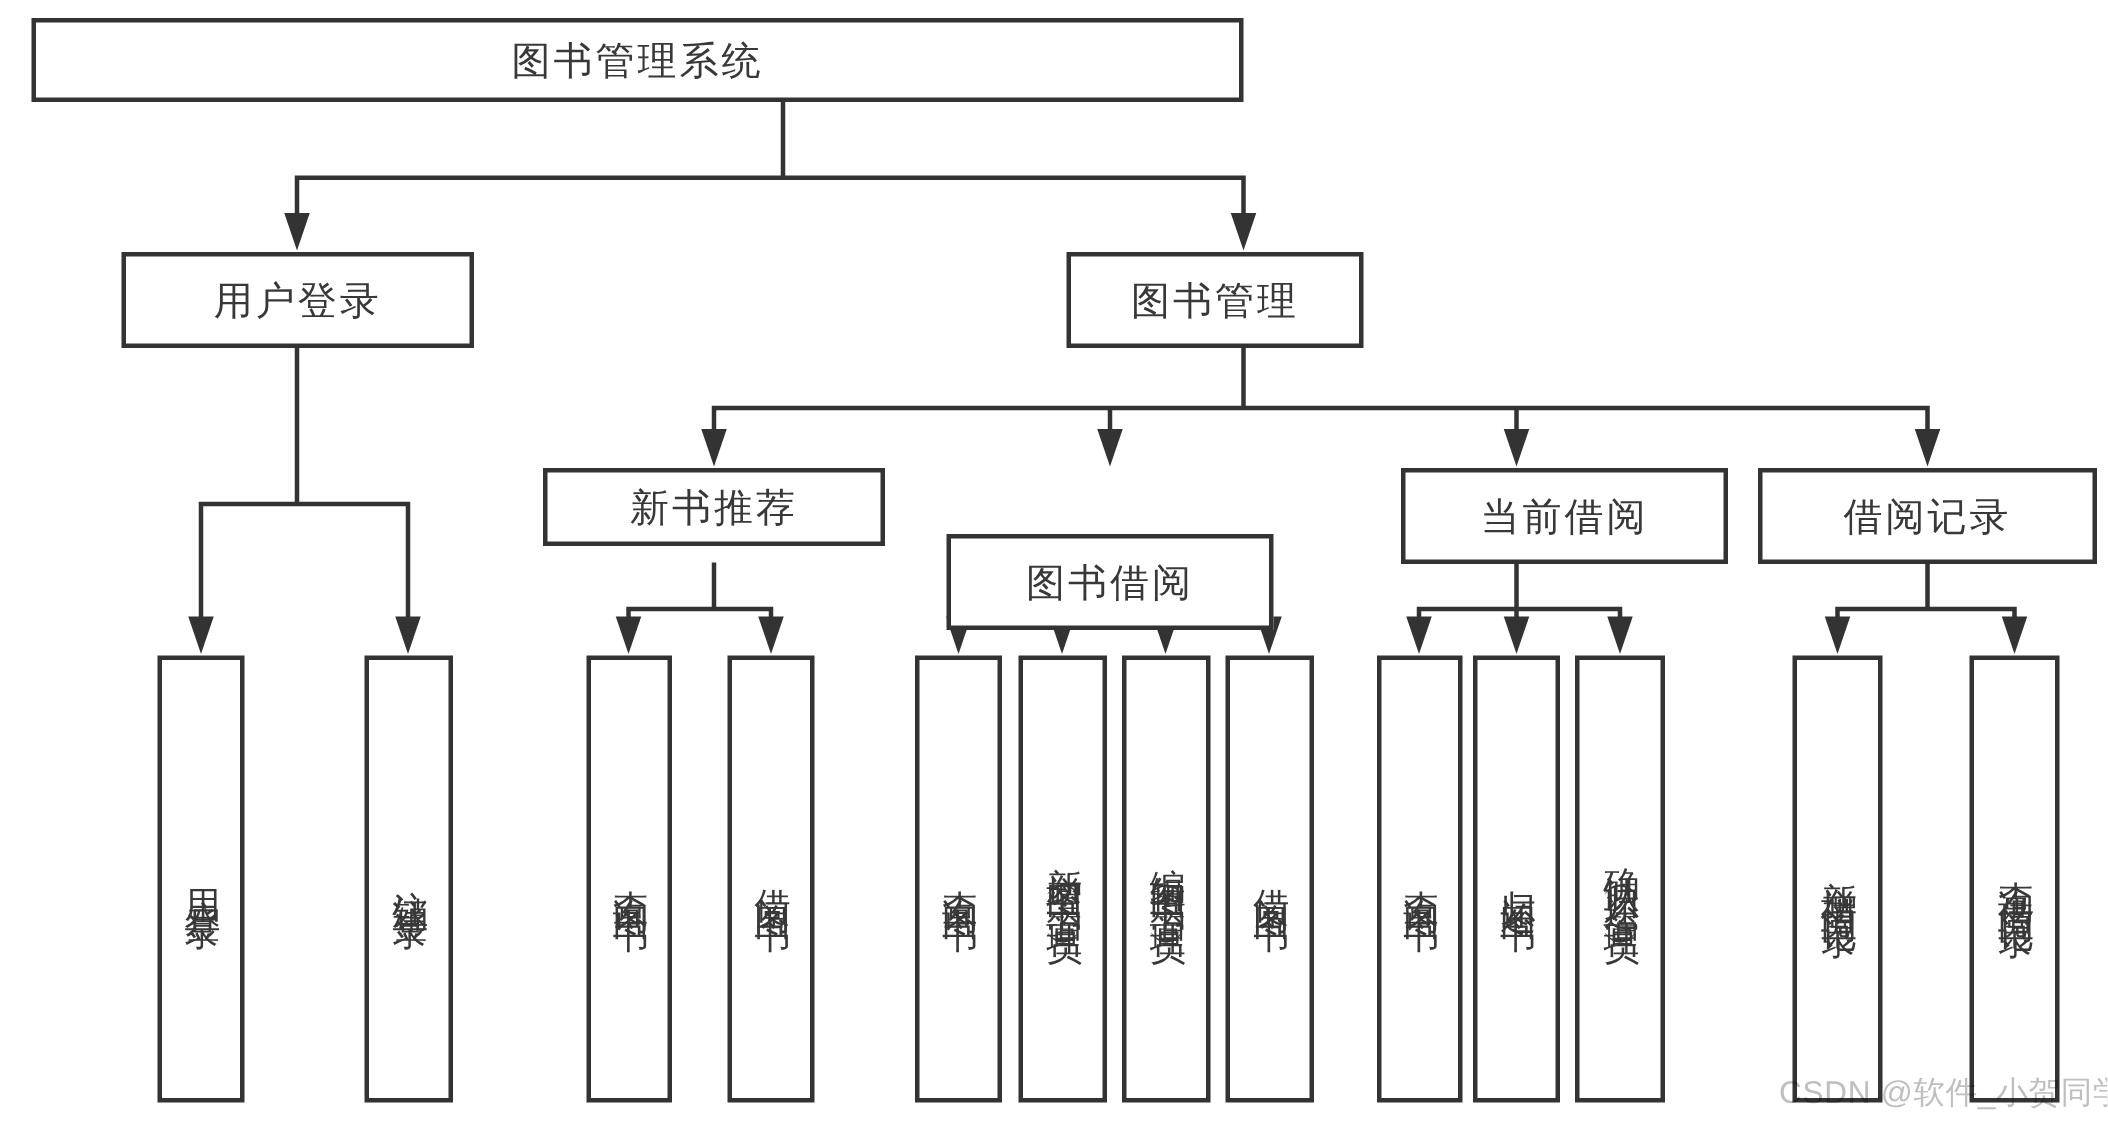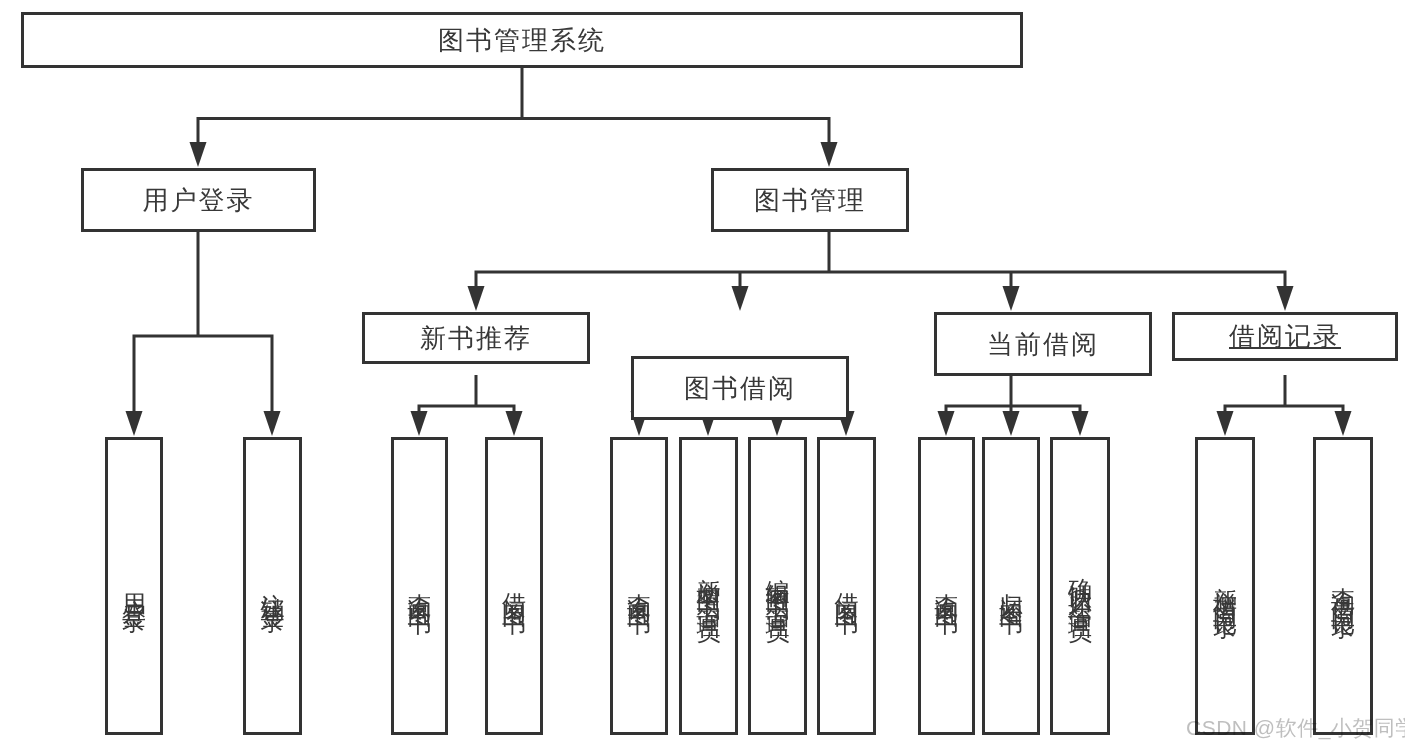--- a/index.html
+++ b/index.html
@@ -108,41 +108,41 @@
       <polygon points="768.5,411 785.5,411 777,436"></polygon>
       <polygon points="837.5,411 854.5,411 846,436"></polygon>
       <polygon points="937.5,411 954.5,411 946,436"></polygon>
       <polygon points="1002.5,411 1019.5,411 1011,436"></polygon>
       <polygon points="1071.5,411 1088.5,411 1080,436"></polygon>
       <polygon points="1216.5,411 1233.5,411 1225,436"></polygon>
       <polygon points="1334.5,411 1351.5,411 1343,436"></polygon>
     </g>
   </svg>
 
-  <div class="node" style="left:21px; top:12px; width:1002px; height:56px;">
+  <div class="node" style="left:21px; top:12px; width:808px; height:56px;">
     <span class="h-label">图书管理系统</span>
   </div>
 
   <div class="node" style="left:81px; top:168px; width:235px; height:64px;">
     <span class="h-label">用户登录</span>
   </div>
   <div class="node" style="left:711px; top:168px; width:198px; height:64px;">
     <span class="h-label">图书管理</span>
   </div>
 
   <div class="node" style="left:362px; top:312px; width:228px; height:52px;">
     <span class="h-label">新书推荐</span>
   </div>
   <div class="node" style="left:631px; top:312px; width:218px; height:64px;margin-top:44px;">
     <span class="h-label">图书借阅</span>
   </div>
   <div class="node" style="left:934px; top:312px; width:218px; height:64px;">
     <span class="h-label">当前借阅</span>
   </div>
-  <div class="node" style="left:1172px; top:312px; width:226px; height:49px;text-decoration:underline;">
+  <div class="node" style="left:1172px; top:312px; width:226px; height:64px;">
     <span class="h-label">借阅记录</span>
   </div>
 
   <div class="node" style="left:105px; top:437px; width:58px; height:298px;">
     <span class="leaf-label">用户登录</span>
   </div>
   <div class="node" style="left:243px; top:437px; width:59px; height:298px;">
     <span class="leaf-label">注销登录</span>
   </div>
 

